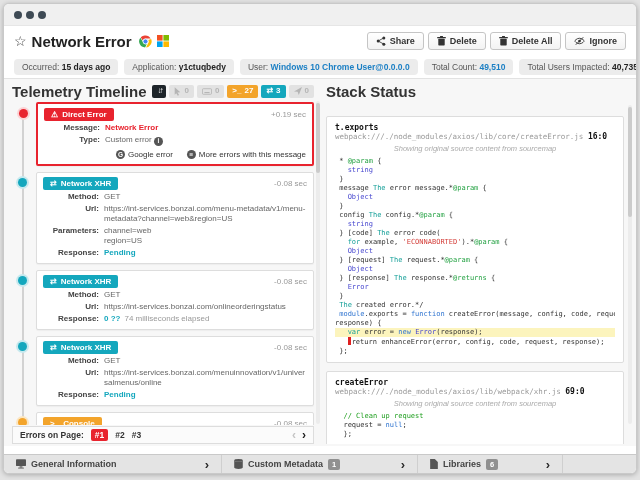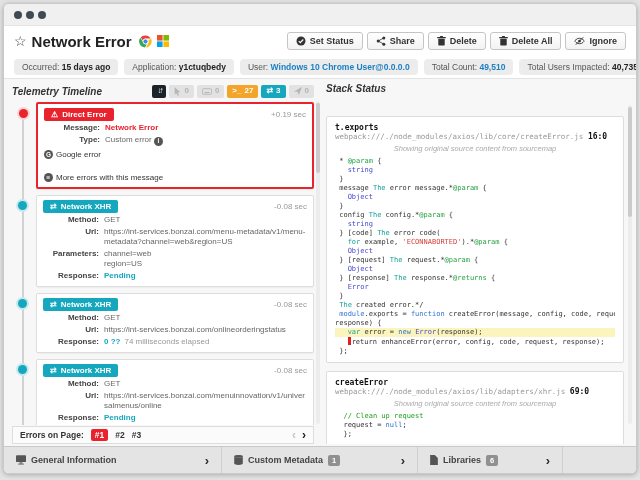--- a/index.html
+++ b/index.html
@@ -24,21 +24,21 @@
   
   .infobar { height:22px; display:flex; align-items:center; gap:6px; padding:0 10px; background:#fff; }
   .ib { background:#ececec; border-radius:4px; padding:3px 8px; font-size:8.5px; color:#555; white-space:nowrap; }
   .ib b.bold { color:#222; }
   .ib b.link { color:#1b7fc4; }
   
   .content { position:absolute; left:0; right:0; top:74px; bottom:27px; background:#f7f7f7; border-top:1px solid #e2e2e2; }
   
   .lp { position:absolute; left:8px; top:4px; width:302px; bottom:2px; }
   .lp-head { height:16px; display:flex; align-items:center; }
-  .lp-title, .rp-title { font-size:10px; font-weight:bold; color:#333;font-style:italic; }
+  .lp-title, .rp-title { font-size:15px; font-weight:bold; color:#333; }
   .filters { margin-left:auto; display:flex; gap:3px; }
   .fb { display:inline-flex; align-items:center; gap:3px; font-size:8px; font-weight:bold;
         padding:2px 5px; border-radius:2px; cursor:pointer; line-height:1; }
   .fb.dark { background:#1d2429; color:#fff; }
   .fb.off  { background:#e2e2e2; color:#b5b5b5; }
   .fb.console { background:#f3a42b; color:#fff; }
   .fb.network { background:#14a7bd; color:#fff; }
   .fb .fi { display:inline-flex; align-items:center; }
   .timeline { position:absolute; left:0; right:0; top:19px; bottom:19px; overflow:hidden; padding-left:24px; }
   .timeline::before { content:""; position:absolute; left:10px; top:6px; bottom:0; width:2px; background:#d2d2d2; }
@@ -55,21 +55,21 @@
   .etime { margin-left:auto; font-size:8px; color:#999; }
   .frow { display:flex; margin-top:2px; }
   .fl { width:56px; flex:none; text-align:right; font-size:8px; font-weight:bold; color:#444; margin-right:5px; line-height:1.25; }
   .fvwrap { font-size:8px; color:#666; line-height:1.25; word-break:break-all; }
   .fv.error { color:#e8232e; font-weight:bold; }
   .fv.link { color:#14a7bd; font-weight:bold; }
   .fv.pre { white-space:pre-line; }
   .extra { color:#999; margin-left:4px; }
   .circ { display:inline-flex; width:9px; height:9px; border-radius:50%; background:#555; color:#fff;
           font-size:6.5px; font-weight:bold; align-items:center; justify-content:center; vertical-align:-1px; }
-  .acts { display:flex; justify-content:flex-end; gap:14px; margin-top:4px; font-size:8px; color:#333;flex-direction:column; }
+  .acts { display:flex; justify-content:flex-end; gap:14px; margin-top:4px; font-size:8px; color:#333; }
   .act { display:inline-flex; align-items:center; gap:3px; cursor:pointer; }
   .lp-footer { position:absolute; left:0; right:0; bottom:0; height:18px; background:#fbfbfb; border:1px solid #ddd;
                display:flex; align-items:center; padding:0 7px; font-size:8.5px; font-weight:bold; color:#333; }
   .pg { margin-left:7px; cursor:pointer; color:#333; }
   .pg.active { background:#e8232e; color:#fff; padding:1px 4px; border-radius:2px; }
   .navs { margin-left:auto; display:flex; gap:6px; }
   .arrow-prev { color:#c4c4c4; font-size:12px; font-weight:bold; cursor:pointer; }
   .arrow-next { color:#1d1d1d; font-size:12px; font-weight:bold; cursor:pointer; }
   .lscroll { position:absolute; left:312px; top:22px; bottom:22px; width:4px; background:#ececec; border-radius:2px; }
   .lthumb { position:absolute; top:2px; width:4px; height:70px; background:#cbcbcb; border-radius:2px; }
@@ -87,21 +87,21 @@
   .fpath { color:#999; }
   .fnote { font-size:7.5px; font-style:italic; color:#aaa; text-align:center; margin:3px 0 4px; }
   .code { font-family:"DejaVu Sans Mono",monospace; font-size:7px; line-height:9px; color:#333; }
   .line { display:block; white-space:pre; min-height:9px; overflow:hidden; }
   .line.hl { background:#fcf4bd; }
   .p{color:#333}.g{color:#23a142}.t{color:#4747cf}.k{color:#2f74d0}.s{color:#d43f3a}.c{color:#1e9e1e}.T{color:#16a099}
   .m{display:inline-block;width:3px;height:8px;background:#e02020;vertical-align:-1px;margin-right:1px}
   .rscroll { position:absolute; right:4px; top:26px; bottom:22px; width:4px; background:#ececec; border-radius:2px; }
   .rthumb { position:absolute; top:2px; width:4px; height:110px; background:#cbcbcb; border-radius:2px; }
   
-  .tabs { position:absolute; left:0; right:0; bottom:0; height:27px; background:#e4e4e4; border-top:1px solid #c9c9c9; display:flex; }
+  .tabs { position:absolute; left:0; right:0; bottom:0; height:19px; background:#e4e4e4; border-top:1px solid #c9c9c9; display:flex; }
   .tab { display:flex; align-items:center; gap:5px; padding:0 12px; border-right:1px solid #cfcfcf;
          font-size:9px; font-weight:bold; color:#444; cursor:pointer; }
   .tab:nth-child(1){ width:218px; } .tab:nth-child(2){ width:196px; } .tab:nth-child(3){ width:145px;align-items:center; }
   .ti { display:inline-flex; align-items:center; }
   .cnt { background:#909090; color:#fff; font-size:7.5px; padding:1px 4px; border-radius:2px; }
   .chev { margin-left:auto; font-size:13px; font-weight:bold; color:#2a2a2a; line-height:1; }
 </style>
 </head>
 <body>
 
@@ -128,26 +128,20 @@
         </span>
       <span class="ticon" id="win-ic">
           <svg width="12" height="12" viewBox="0 0 12 12">
             <rect x="0" y="0" width="5.6" height="5.6" fill="#f25022"></rect>
             <rect x="6.4" y="0" width="5.6" height="5.6" fill="#7fba00"></rect>
             <rect x="0" y="6.4" width="5.6" height="5.6" fill="#00a4ef"></rect>
             <rect x="6.4" y="6.4" width="5.6" height="5.6" fill="#ffb900"></rect>
           </svg>
         </span>
       <div class="hbtns" id="hbtns">
-          <button class="hbtn"><span class="bi">
-              <svg width="10" height="10" viewBox="0 0 16 16">
-                <circle cx="8" cy="8" r="7.2" fill="#333"></circle>
-                <path d="M4.4 8.2l2.4 2.4 4.8-5" stroke="#fff" stroke-width="1.8" fill="none"></path>
-              </svg>
-            </span>Set Status</button>
           <button class="hbtn"><span class="bi">
               <svg width="10" height="10" viewBox="0 0 16 16">
                 <path d="M3.5 8l9-5M3.5 8l9 5" stroke="#333" stroke-width="1.3"></path>
                 <circle cx="12.5" cy="3" r="2.4" fill="#333"></circle>
                 <circle cx="3.5" cy="8" r="2.4" fill="#333"></circle>
                 <circle cx="12.5" cy="13" r="2.4" fill="#333"></circle>
               </svg>
             </span>Share</button>
           <button class="hbtn"><span class="bi">
               <svg width="9" height="10" viewBox="0 0 12 14">
@@ -354,21 +348,21 @@
                 <span class="line"><span class="p"> }</span></span>
                 <span class="line"><span class="T"> The</span><span class="p"> created error.*/</span></span>
                 <span class="line"><span class="k"> module</span><span class="p">.exports = </span><span class="k">function</span><span class="p"> createError(message, config, code, request,</span></span>
                 <span class="line"><span class="p">response) {</span></span>
                 <span class="line hl"><span class="p">   </span><span class="T">var</span><span class="p"> error = </span><span class="k">new</span><span class="p"> </span><span class="t">Error</span><span class="p">(response);</span></span>
                 <span class="line"><span class="p">   </span><span class="m"></span><span class="p">return enhanceError(error, config, code, request, response);</span></span>
                 <span class="line"><span class="p"> };</span></span>
               </div>
             </div>
             <div class="frame">
-              <div class="fhead"><b>createError</b> <span class="fpath">webpack:///./node_modules/axios/lib/adapters/xhr.js</span> <b>69:0</b></div>
+              <div class="fhead"><b>createError</b> <span class="fpath">webpack:///./node_modules/axios/lib/webpack/xhr.js</span> <b>69:0</b></div>
               <div class="fnote">Showing original source content from sourcemap</div>
               <div class="code">
                 <span class="line"><span class="c">  // Clean up request</span></span>
                 <span class="line"><span class="p">  request = </span><span class="k">null</span><span class="p">;</span></span>
                 <span class="line"><span class="p">  };</span></span>
                 <span class="line"><span class="p"></span></span>
               </div>
             </div>
           </div>
       </div>

